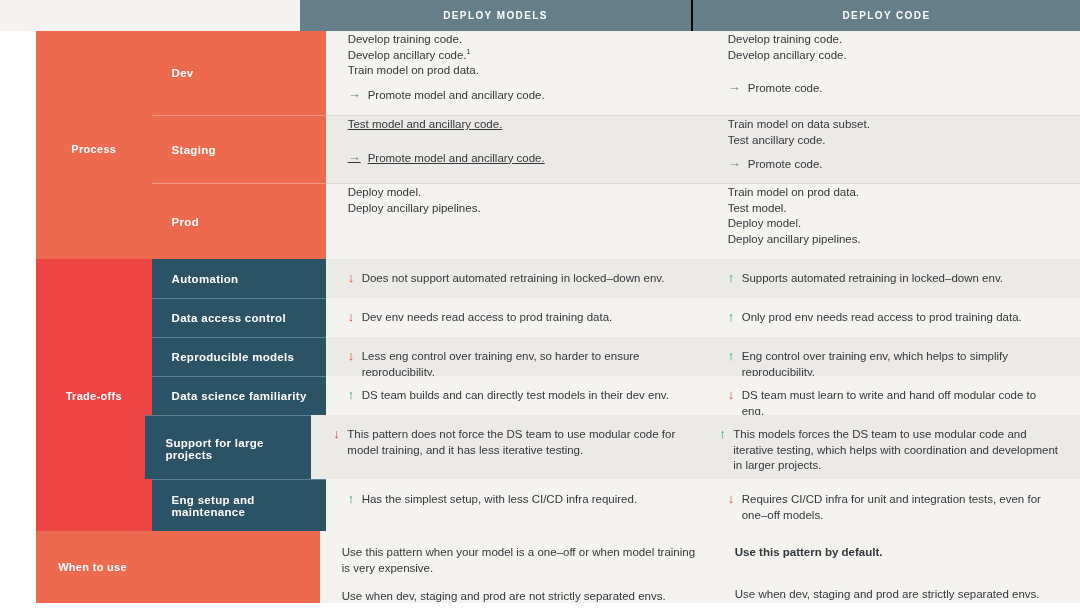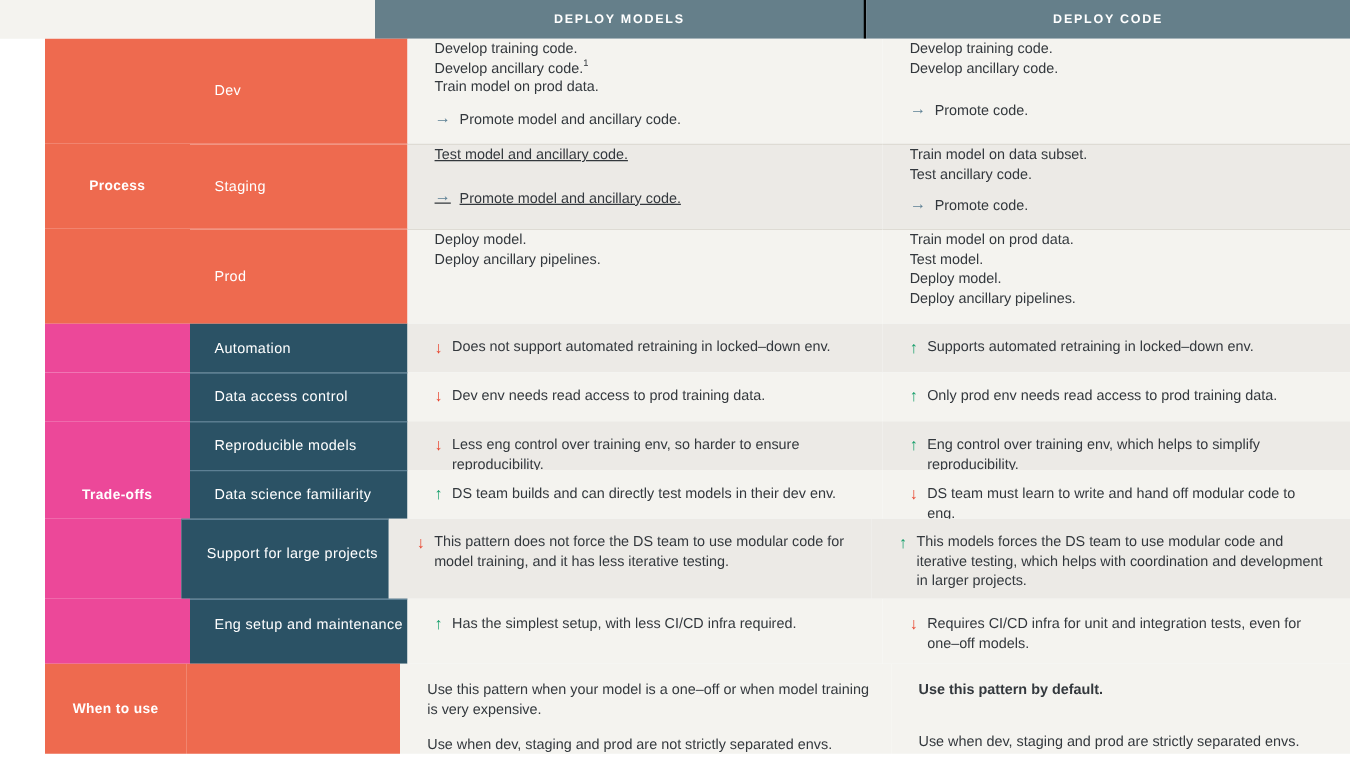--- a/index.html
+++ b/index.html
@@ -61,28 +61,28 @@
     font-size: 11px;
     font-weight: bold;
     letter-spacing: .3px;
     display: flex;
     align-items: center;
     justify-content: center;
     text-align: center;
     margin-left: 36px;
   }
   .cat-cell.orange { background: #ee6a4f; }
-  .cat-cell.navy   { background: #ec4899; }
+  .cat-cell.navy   { background: #ef4444; }
 
   .sub-cell {
     width: 180px;
     box-sizing: border-box;
     color: #ffffff;
     font-size: 11.5px;
-    font-weight: normal;
+    font-weight: bold;
     letter-spacing: .3px;
     display: flex;
     align-items: center;
     padding-left: 20px;
   }
   .sub-cell.orange { background: #ee6a4f; }
   .sub-cell.navy   { background: #2b5265; }
 
   .content-cell {
     box-sizing: border-box;

